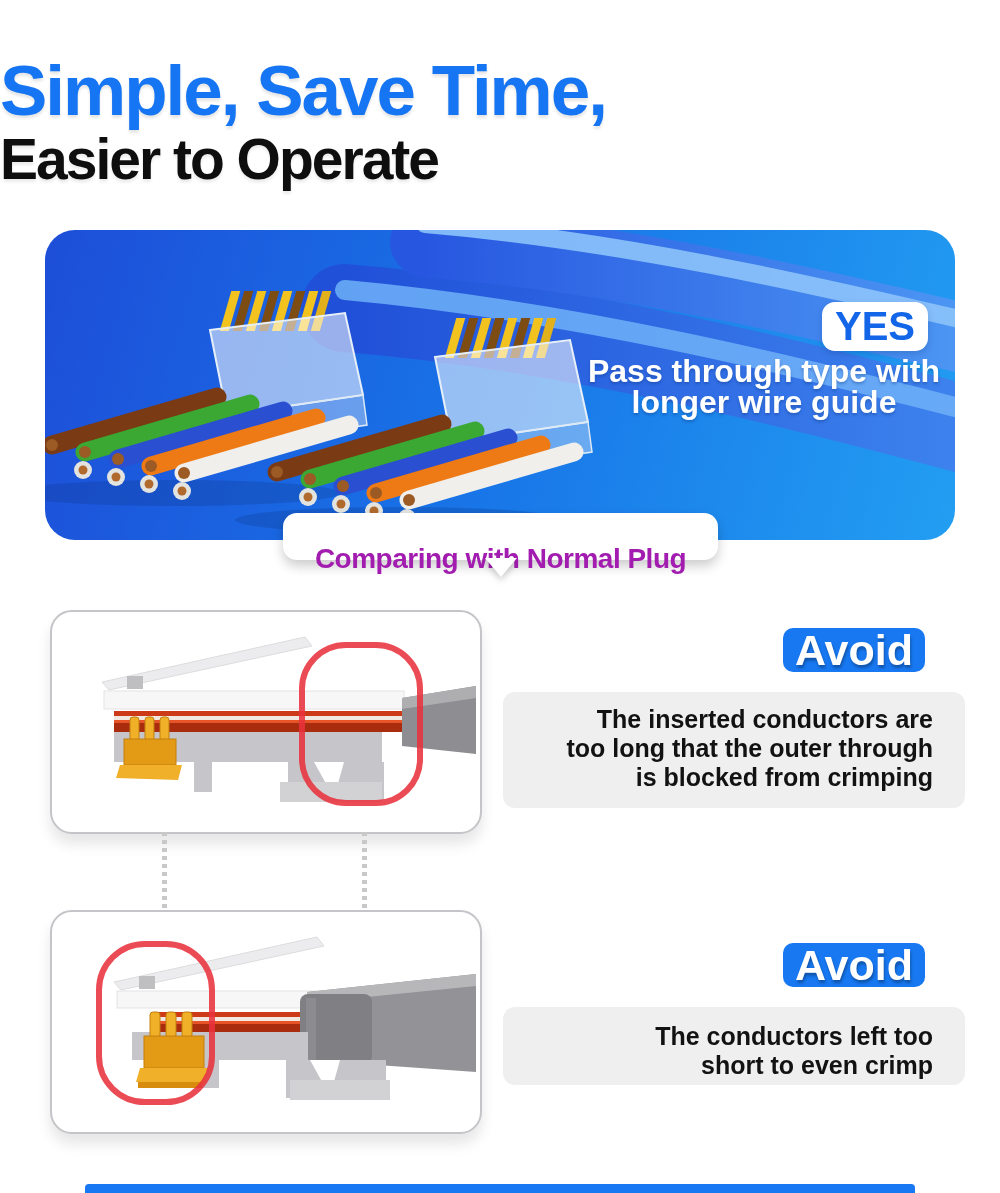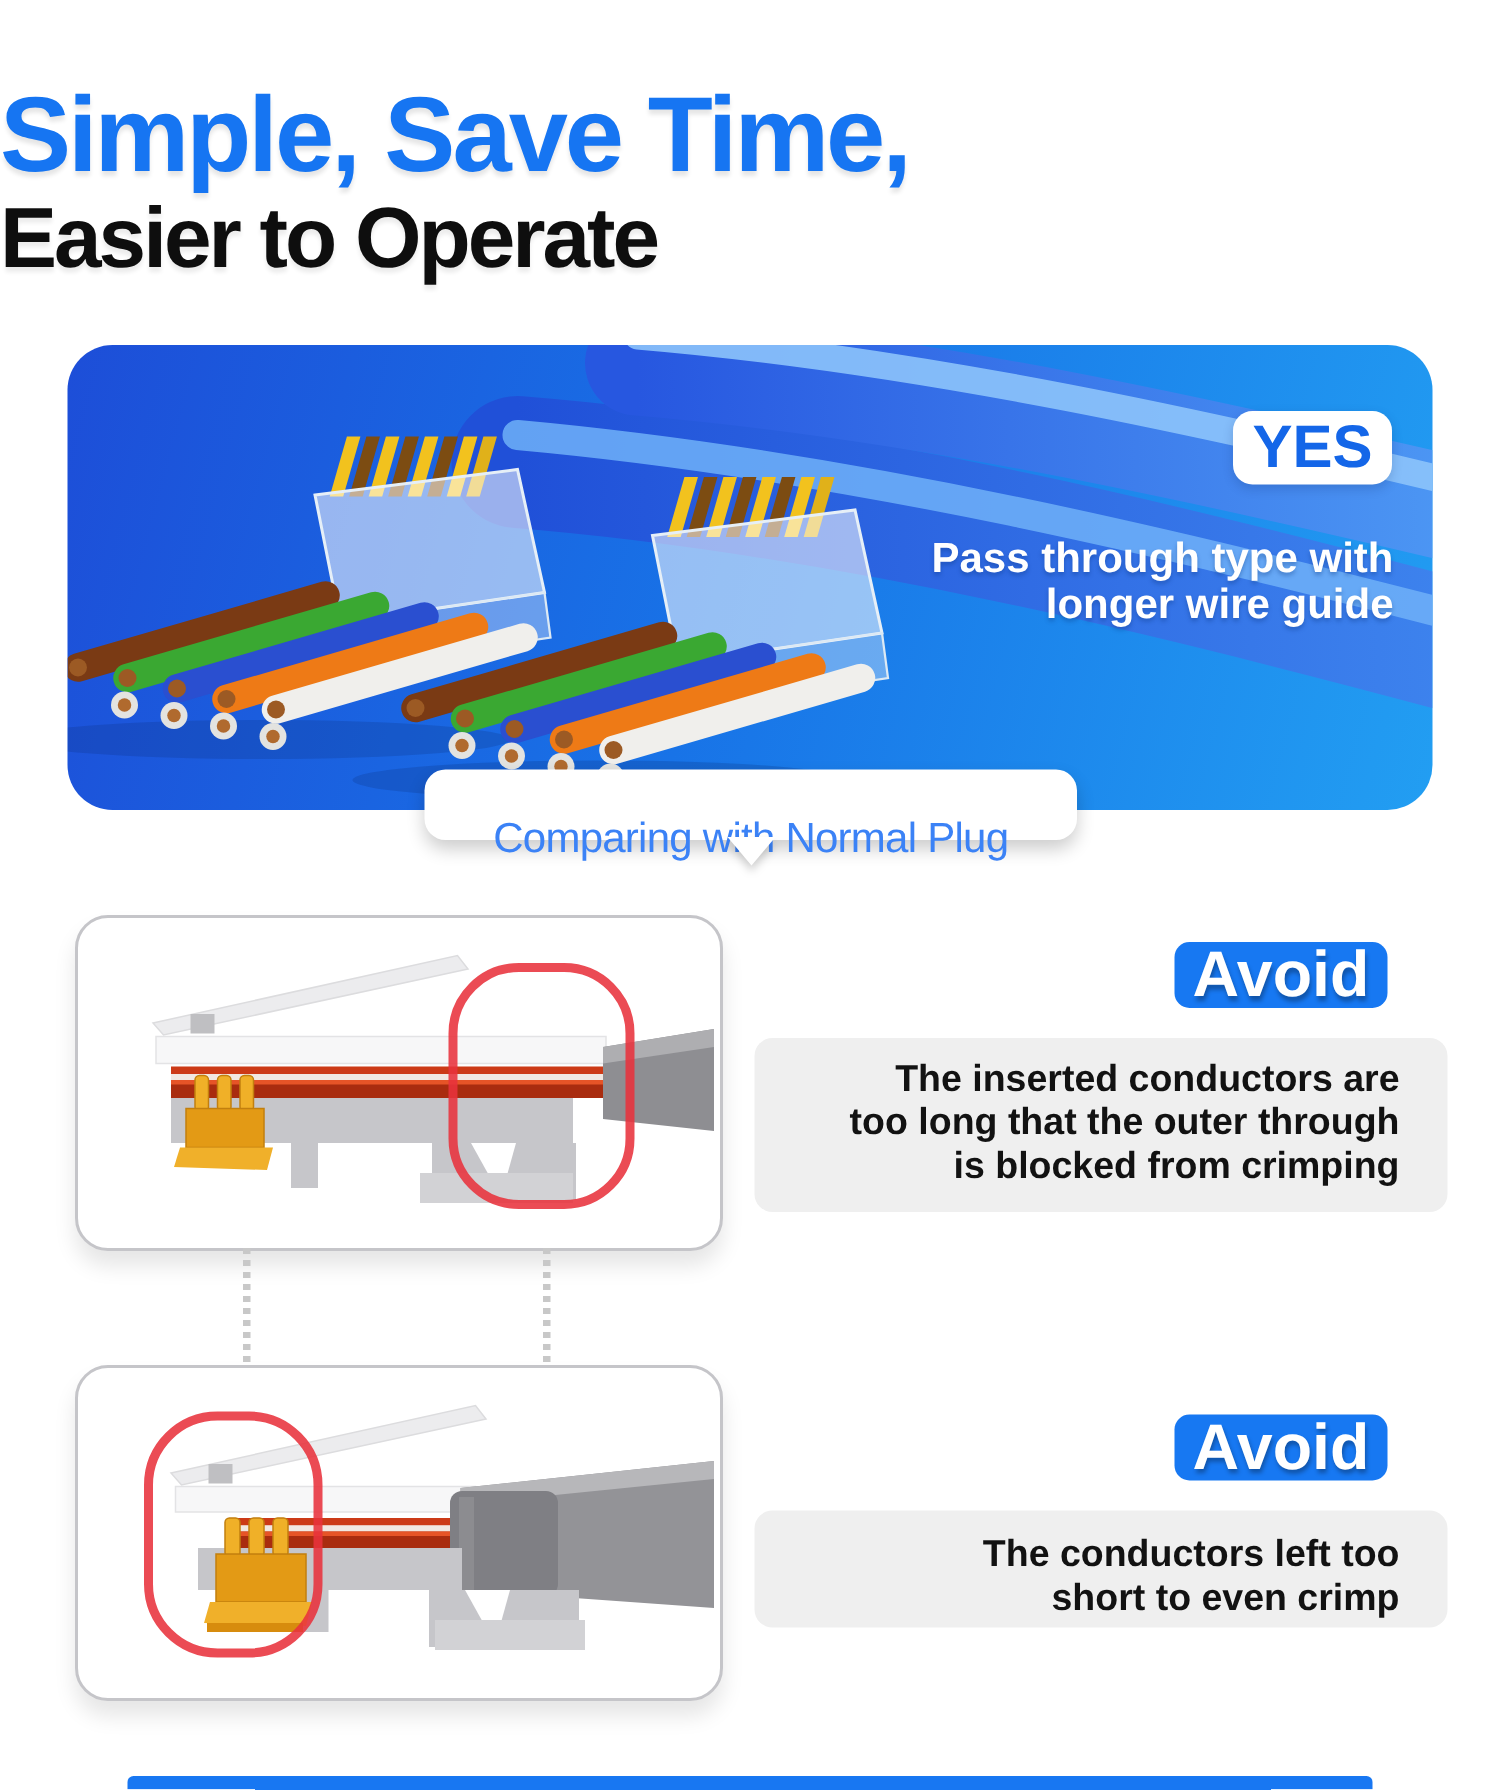--- a/index.html
+++ b/index.html
@@ -11,33 +11,33 @@
           font-size:71px;font-weight:700;letter-spacing:-2px;color:#1675f2;
           text-shadow:0 3px 3px rgba(0,0,0,0.10);}
   .title2{position:absolute;left:0;top:126px;width:1000px;text-align:left;
           font-size:57px;font-weight:700;letter-spacing:-2px;color:#0e0e0e;
           text-shadow:0 3px 3px rgba(0,0,0,0.08);}
 
   
   .hero{position:absolute;left:45px;top:230px;width:910px;height:310px;border-radius:30px;
         overflow:hidden;background:linear-gradient(105deg,#1d4ed8 0%,#1873e7 48%,#229ef2 100%);}
   .hero svg{position:absolute;left:0;top:0;}
-  .yes-badge{position:absolute;left:777px;top:44px;width:106px;height:49px;background:#ffffff;
+  .yes-badge{position:absolute;left:777px;top:72px;width:106px;height:49px;background:#ffffff;
              border-radius:13px;display:flex;align-items:center;justify-content:center;
              font-size:40px;font-weight:700;color:#1466e8;letter-spacing:0px;
              box-shadow:0 3px 7px rgba(0,30,90,0.18);}
-  .hero-text{position:absolute;right:26px;top:126px;text-align:right;color:#ffffff;
-             font-size:28px;font-weight:700;line-height:31px;
+  .hero-text{position:absolute;right:15px;top:126px;text-align:center;color:#ffffff;
+             font-size:32px;font-weight:700;line-height:31px;
              text-shadow:0 2px 3px rgba(8,48,120,0.35);}
 
   
   .bubble{position:absolute;left:283px;top:513px;width:435px;height:47px;background:#ffffff;
           border-radius:14px;z-index:5;display:flex;align-items:center;justify-content:center;
           box-shadow:0 6px 12px rgba(0,0,0,0.20);}
-  .bubble span{font-size:28px;font-weight:400;color:#3b82f6;letter-spacing:-0.5px;margin-top:45px;}
+  .bubble span{font-size:28px;font-weight:700;color:#a21caf;letter-spacing:-0.5px;margin-top:45px;}
   .bubble-tail{position:absolute;left:50%;top:45px;transform:translateX(-50%);
                width:0;height:0;border-left:16px solid transparent;border-right:16px solid transparent;
                border-top:19px solid #ffffff;filter:drop-shadow(0 4px 3px rgba(0,0,0,0.18));}
 
   
   .diag-card{position:absolute;left:50px;width:428px;height:220px;background:#ffffff;
              border:2px solid #c5c5c9;border-radius:22px;overflow:hidden;
              box-shadow:0 10px 14px rgba(0,0,0,0.10);}
   .card1{top:610px;}
   .card2{top:910px;}

